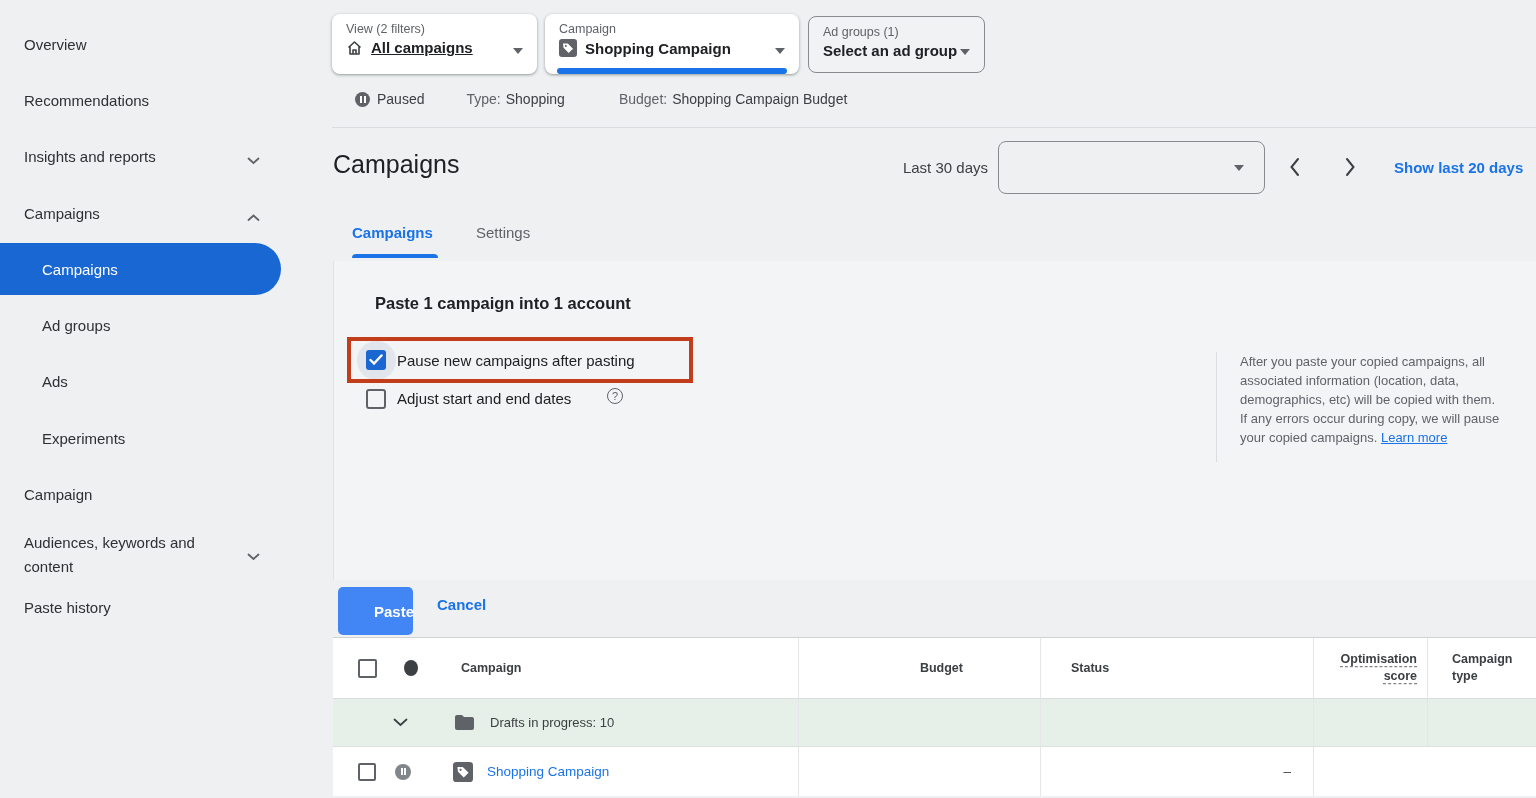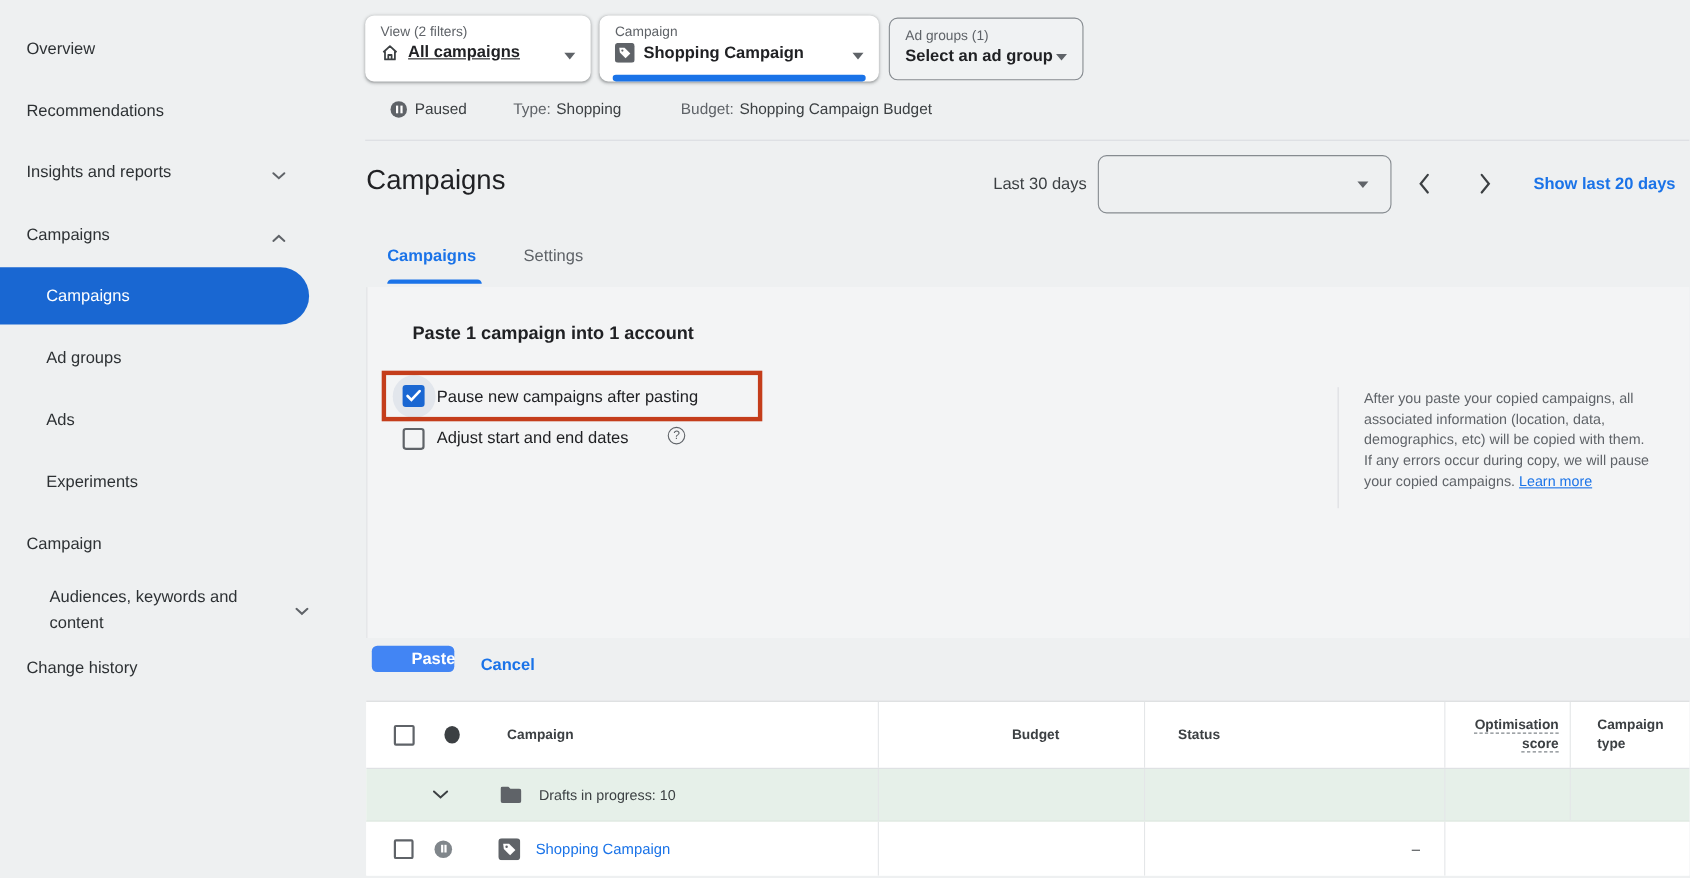--- a/index.html
+++ b/index.html
@@ -95,21 +95,21 @@
   .help-icon {
     position:absolute; left:607px; top:388px; width:16px; height:16px; border-radius:50%;
     border:1.5px solid #5f6368; color:#5f6368; font-size:11px; line-height:14px;
     text-align:center; cursor:pointer;
   }
   .help-divider { position:absolute; left:1216px; top:352px; width:1px; height:110px; background:#dadce0; }
   .help-text { position:absolute; left:1240px; top:352px; width:262px; font-size:13px; line-height:19px; color:#5f6368; }
   .help-text a { color:#1a73e8; text-decoration:underline; cursor:pointer; }
 
   .paste-btn {
-    position:absolute; left:338px; top:587px; width:75px; height:24px;
+    position:absolute; left:338px; top:587px; width:75px; height:48px;
     background:#4285f4; color:#fff; border:none; border-radius:5px;
     font-size:15px; font-weight:bold; font-family:inherit; cursor:pointer;padding-left:36px;
   }
   .cancel-btn { position:absolute; left:437px; top:596px; font-size:15px; font-weight:bold; color:#1a73e8; cursor:pointer; }
 
   
   .table { position:absolute; left:333px; top:637px; width:1203px; border-top:1px solid #cfd1d3; background:#fff; }
   .trow { display:grid; grid-template-columns:465px 242px 273px 114px 109px; }
   .trow > div { position:relative; }
   .trow > div + div { border-left:1px solid #e4e6e8; }
@@ -178,30 +178,30 @@
   </div>
   <div class="nav-item sub" style="top:373px;">
     <span>Ads</span>
   </div>
   <div class="nav-item sub" style="top:430px;">
     <span>Experiments</span>
   </div>
   <div class="nav-item" style="top:486px;">
     <span>Campaign</span>
   </div>
-  <div class="nav-item" style="top:531px; width:270px; align-items:center;margin-left:21px;">
+  <div class="nav-item" style="top:531px; width:270px; align-items:center;">
     <span class="two-line">Audiences, keywords and content</span>
     <span class="chev" style="left:223px;top:16px;">
       <svg width="13" height="8" viewBox="0 0 13 8">
           <path d="M1.5 1.5 L6.5 6 L11.5 1.5" stroke="#5f6368" stroke-width="1.8" fill="none" stroke-linecap="round"></path>
         </svg>
     </span>
   </div>
   <div class="nav-item" style="top:599px;">
-    <span>Change history</span>
+    <span>Paste history</span>
   </div>
 </div>
 
 <div class="card" style="left:332px; width:205px;">
   <div class="lbl">View (2 filters)</div>
   <div class="val">
     <span class="icon16">
       <svg width="17" height="16" viewBox="0 0 17 16">
           <path d="M2.5 7.5 L8.5 2 L14.5 7.5 M4 6.8 V14 H13 V6.8 M7 14 V10 H10 V14" stroke="#3c4043" stroke-width="1.6" fill="none" stroke-linejoin="round"></path>
         </svg>

